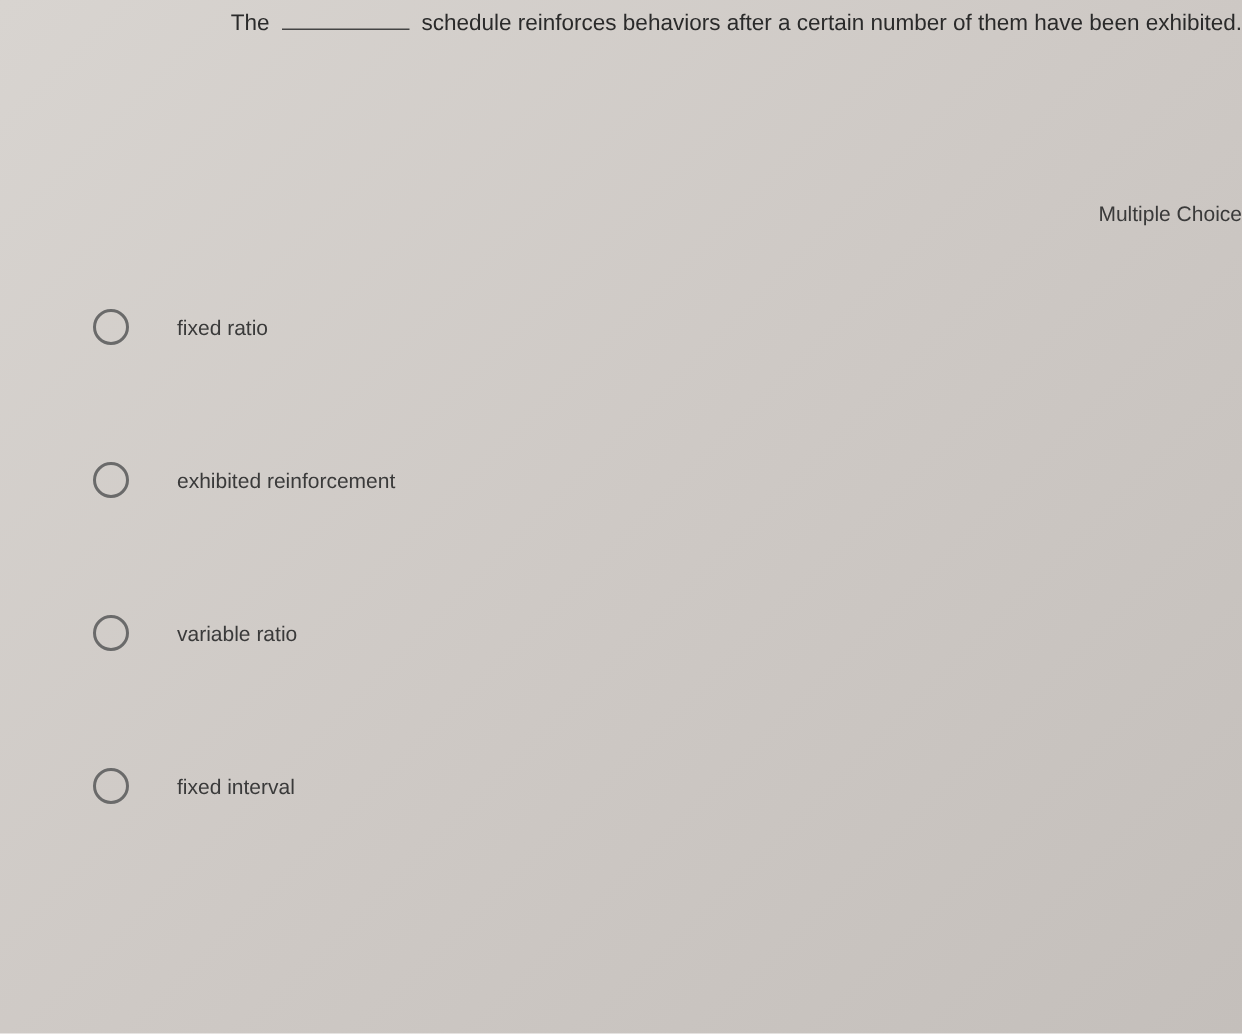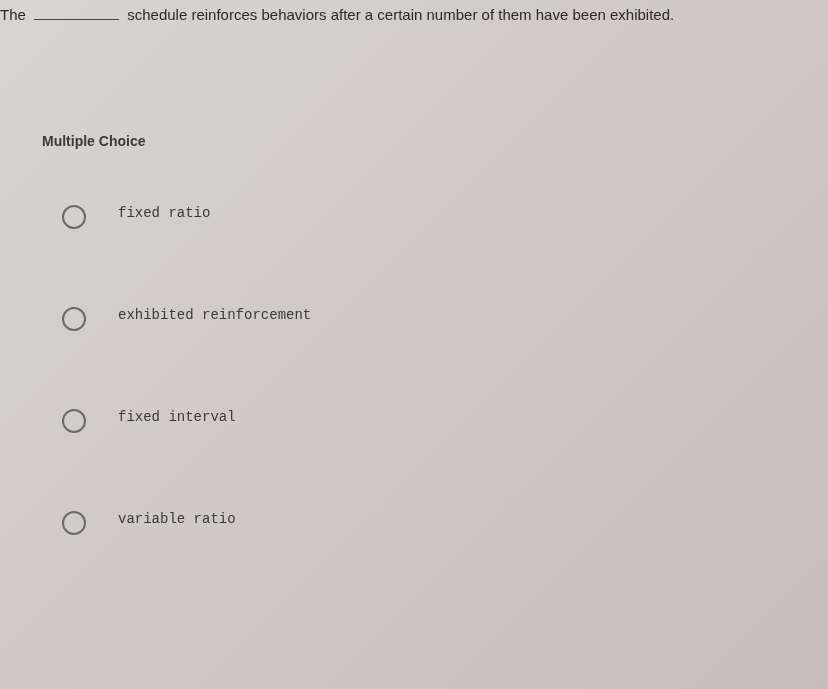--- a/index.html
+++ b/index.html
@@ -9,50 +9,52 @@
     }
     body {
       width: 828px;
       height: 689px;
       background: linear-gradient(135deg, #d8d4d0 0%, #cec9c5 50%, #c4bfbb 100%);
       font-family: Arial, Helvetica, sans-serif;
       overflow: hidden;
     }
     .question-area {
       padding: 6px 0 0 0;
+      text-align: right;
     }
     .question-text {
       font-size: 15px;
       color: #2a2a2a;
       font-weight: 500;
       padding-left: 0;
     }
     .question-text .blank {
       display: inline-block;
       border-bottom: 1px solid #444;
       width: 85px;
       margin: 0 4px;
       vertical-align: baseline;
       height: 14px;
     }
     .section-label {
       margin-top: 110px;
       margin-left: 42px;
       font-size: 14px;
       color: #3a3a3a;
-      font-weight: 700;
+      font-weight: 400;
+      text-align: right;
     }
     .options {
       margin-top: 56px;
       margin-left: 62px;
     }
     .option-row {
       display: flex;
+      align-items: center;
       margin-bottom: 78px;
-      font-family: Liberation Mono, monospace;
     }
     .radio {
       width: 24px;
       height: 24px;
       border: 2px solid #6a6a6a;
       border-radius: 50%;
       background: transparent;
       flex-shrink: 0;
       cursor: pointer;
     }
@@ -79,19 +81,19 @@
   <div class="option-row">
     <div class="radio"></div>
     <div class="option-label">fixed ratio</div>
   </div>
   <div class="option-row">
     <div class="radio"></div>
     <div class="option-label">exhibited reinforcement</div>
   </div>
   <div class="option-row">
     <div class="radio"></div>
-    <div class="option-label">fixed interval</div>
+    <div class="option-label">variable ratio</div>
   </div>
   <div class="option-row">
     <div class="radio"></div>
-    <div class="option-label">variable ratio</div>
+    <div class="option-label">fixed interval</div>
   </div>
 </div>
 
 </body></html>

